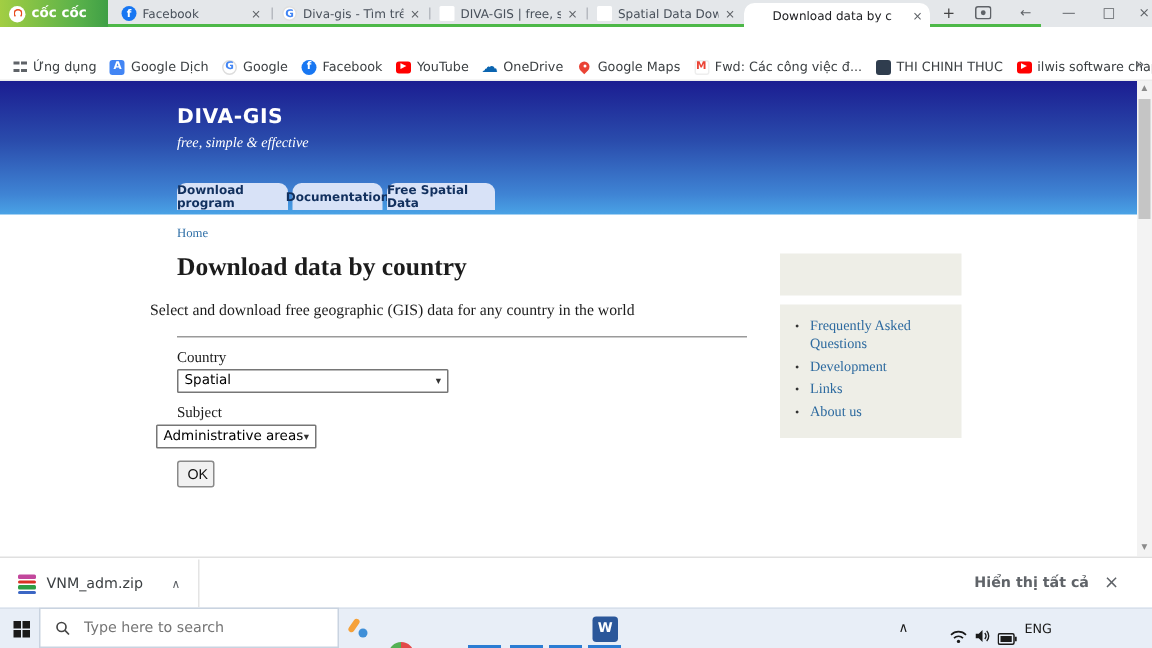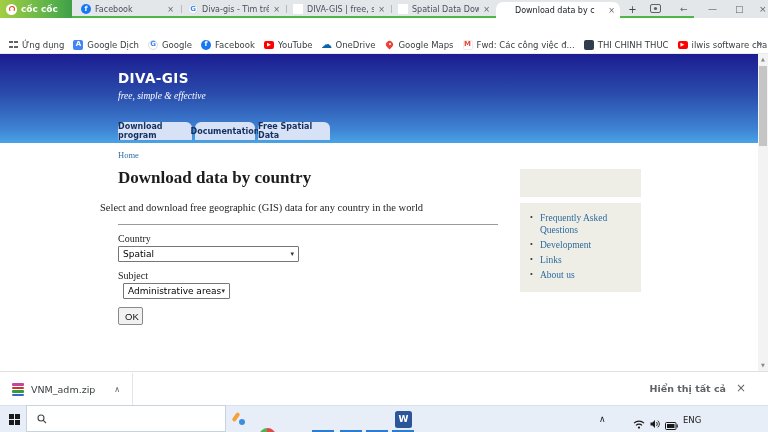--- a/index.html
+++ b/index.html
@@ -306,21 +306,21 @@
   <div class="abs h1">Download data by country</div>
   <div class="abs intro">Select and download free geographic (GIS) data for any country in the world</div>
   <div class="abs rule"></div>
 
   <div class="abs flabel" style="left:118px;top:233px;">Country</div>
   <div class="abs sel" style="left:118px;top:246px;width:181px;height:16px;">
     <span>Spatial</span>
     <span class="arr">▾</span>
   </div>
   <div class="abs flabel" style="left:118px;top:270px;">Subject</div>
-  <div class="abs sel" style="left:123px;top:283px;width:107px;height:16px;">
+  <div class="abs sel" style="left:104px;top:283px;width:107px;height:16px;">
     <span>Administrative areas</span>
     <span class="arr">▾</span>
   </div>
   <button class="abs okbtn">OK</button>
 
   <div class="abs sidebox" style="left:520px;top:169px;width:121px;height:28px;"></div>
   <div class="abs sidebox" style="left:520px;top:203px;width:121px;height:89px;">
     <ul class="sblist">
       <li><span class="blt">•</span><a>Frequently Asked Questions</a></li>
       <li><span class="blt">•</span><a>Development</a></li>
@@ -356,20 +356,21 @@
         <i></i>
         <i></i>
       </div>
     <div class="abs tsearch" style="top:-1px;">
       <span style="display:flex;">
         <svg width="10" height="10" viewBox="0 0 10 10">
             <circle cx="4" cy="4" r="3" fill="none" stroke="#444" stroke-width="1.1"></circle>
             <path d="M6.3 6.3L9 9" stroke="#444" stroke-width="1.1"></path>
           </svg>
       </span>
+      <input readonly="" placeholder="Type here to search" style="">
     </div>
 
     <div class="abs tbicon paint" style="left:231px;top:5px;">
         <i></i>
         <u></u>
       </div>
     <div class="abs tbicon photos" style="left:259px;top:5px;"></div>
 
     <div class="abs tbicon word" style="left:395px;top:5px;">W</div>
     <div class="abs tbul" style="left:312px;width:22px;"></div>

